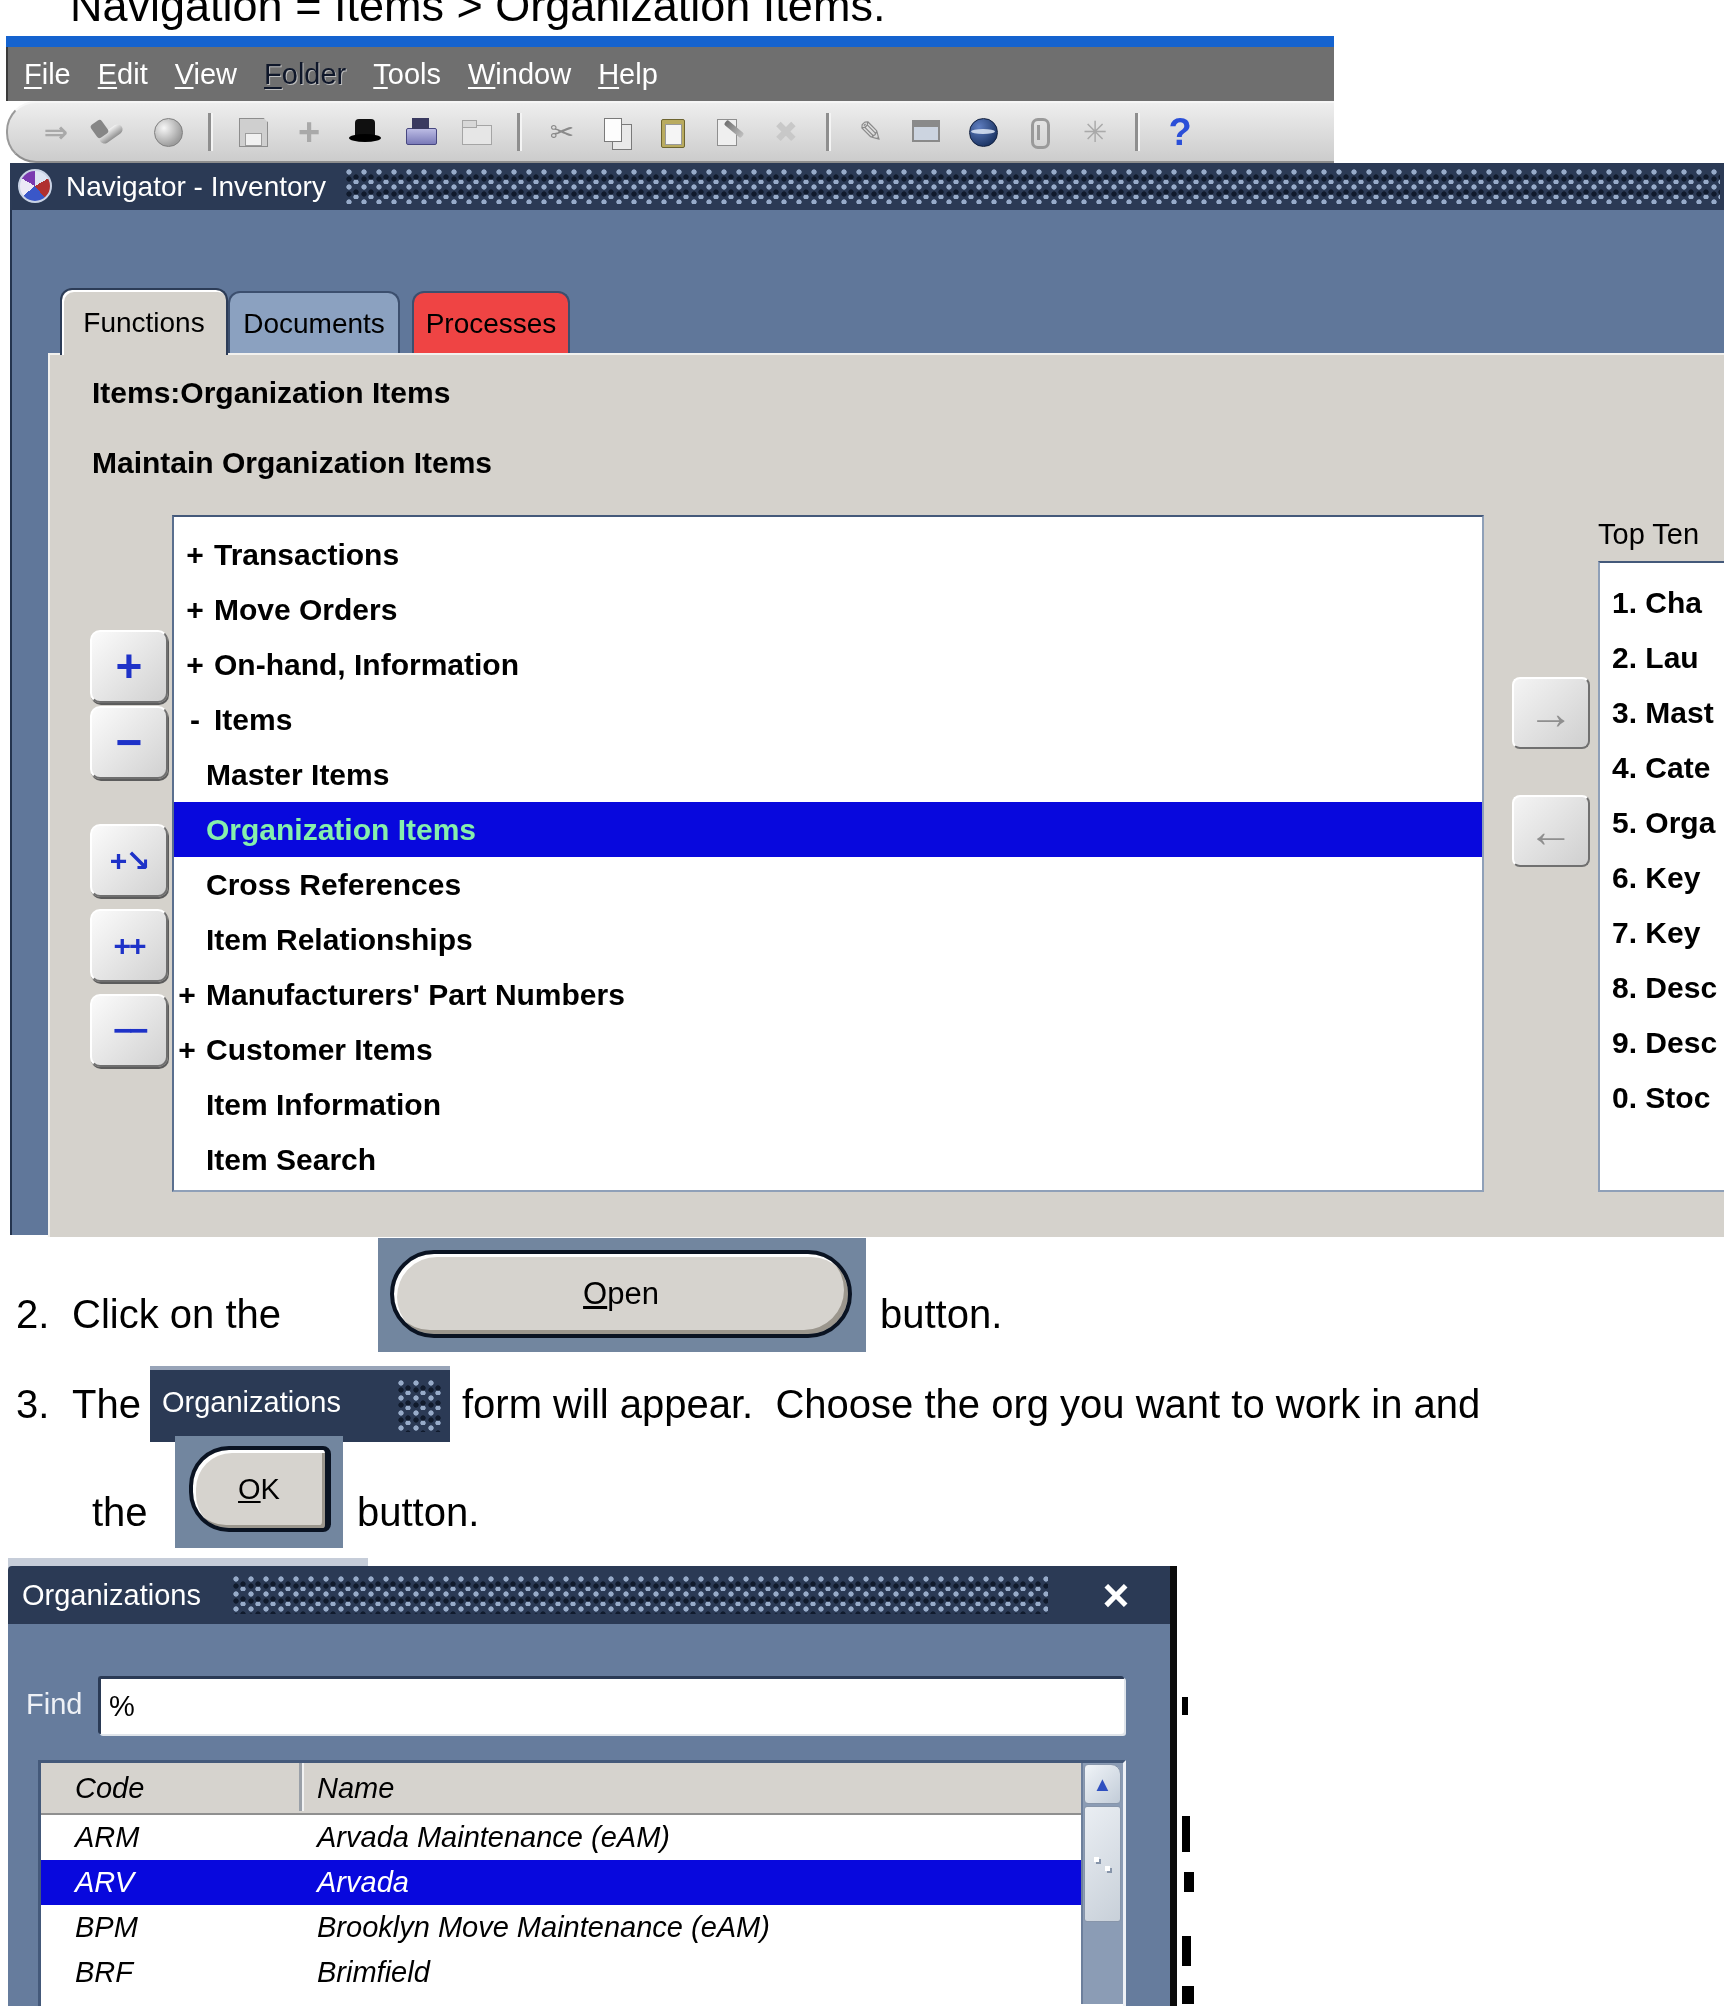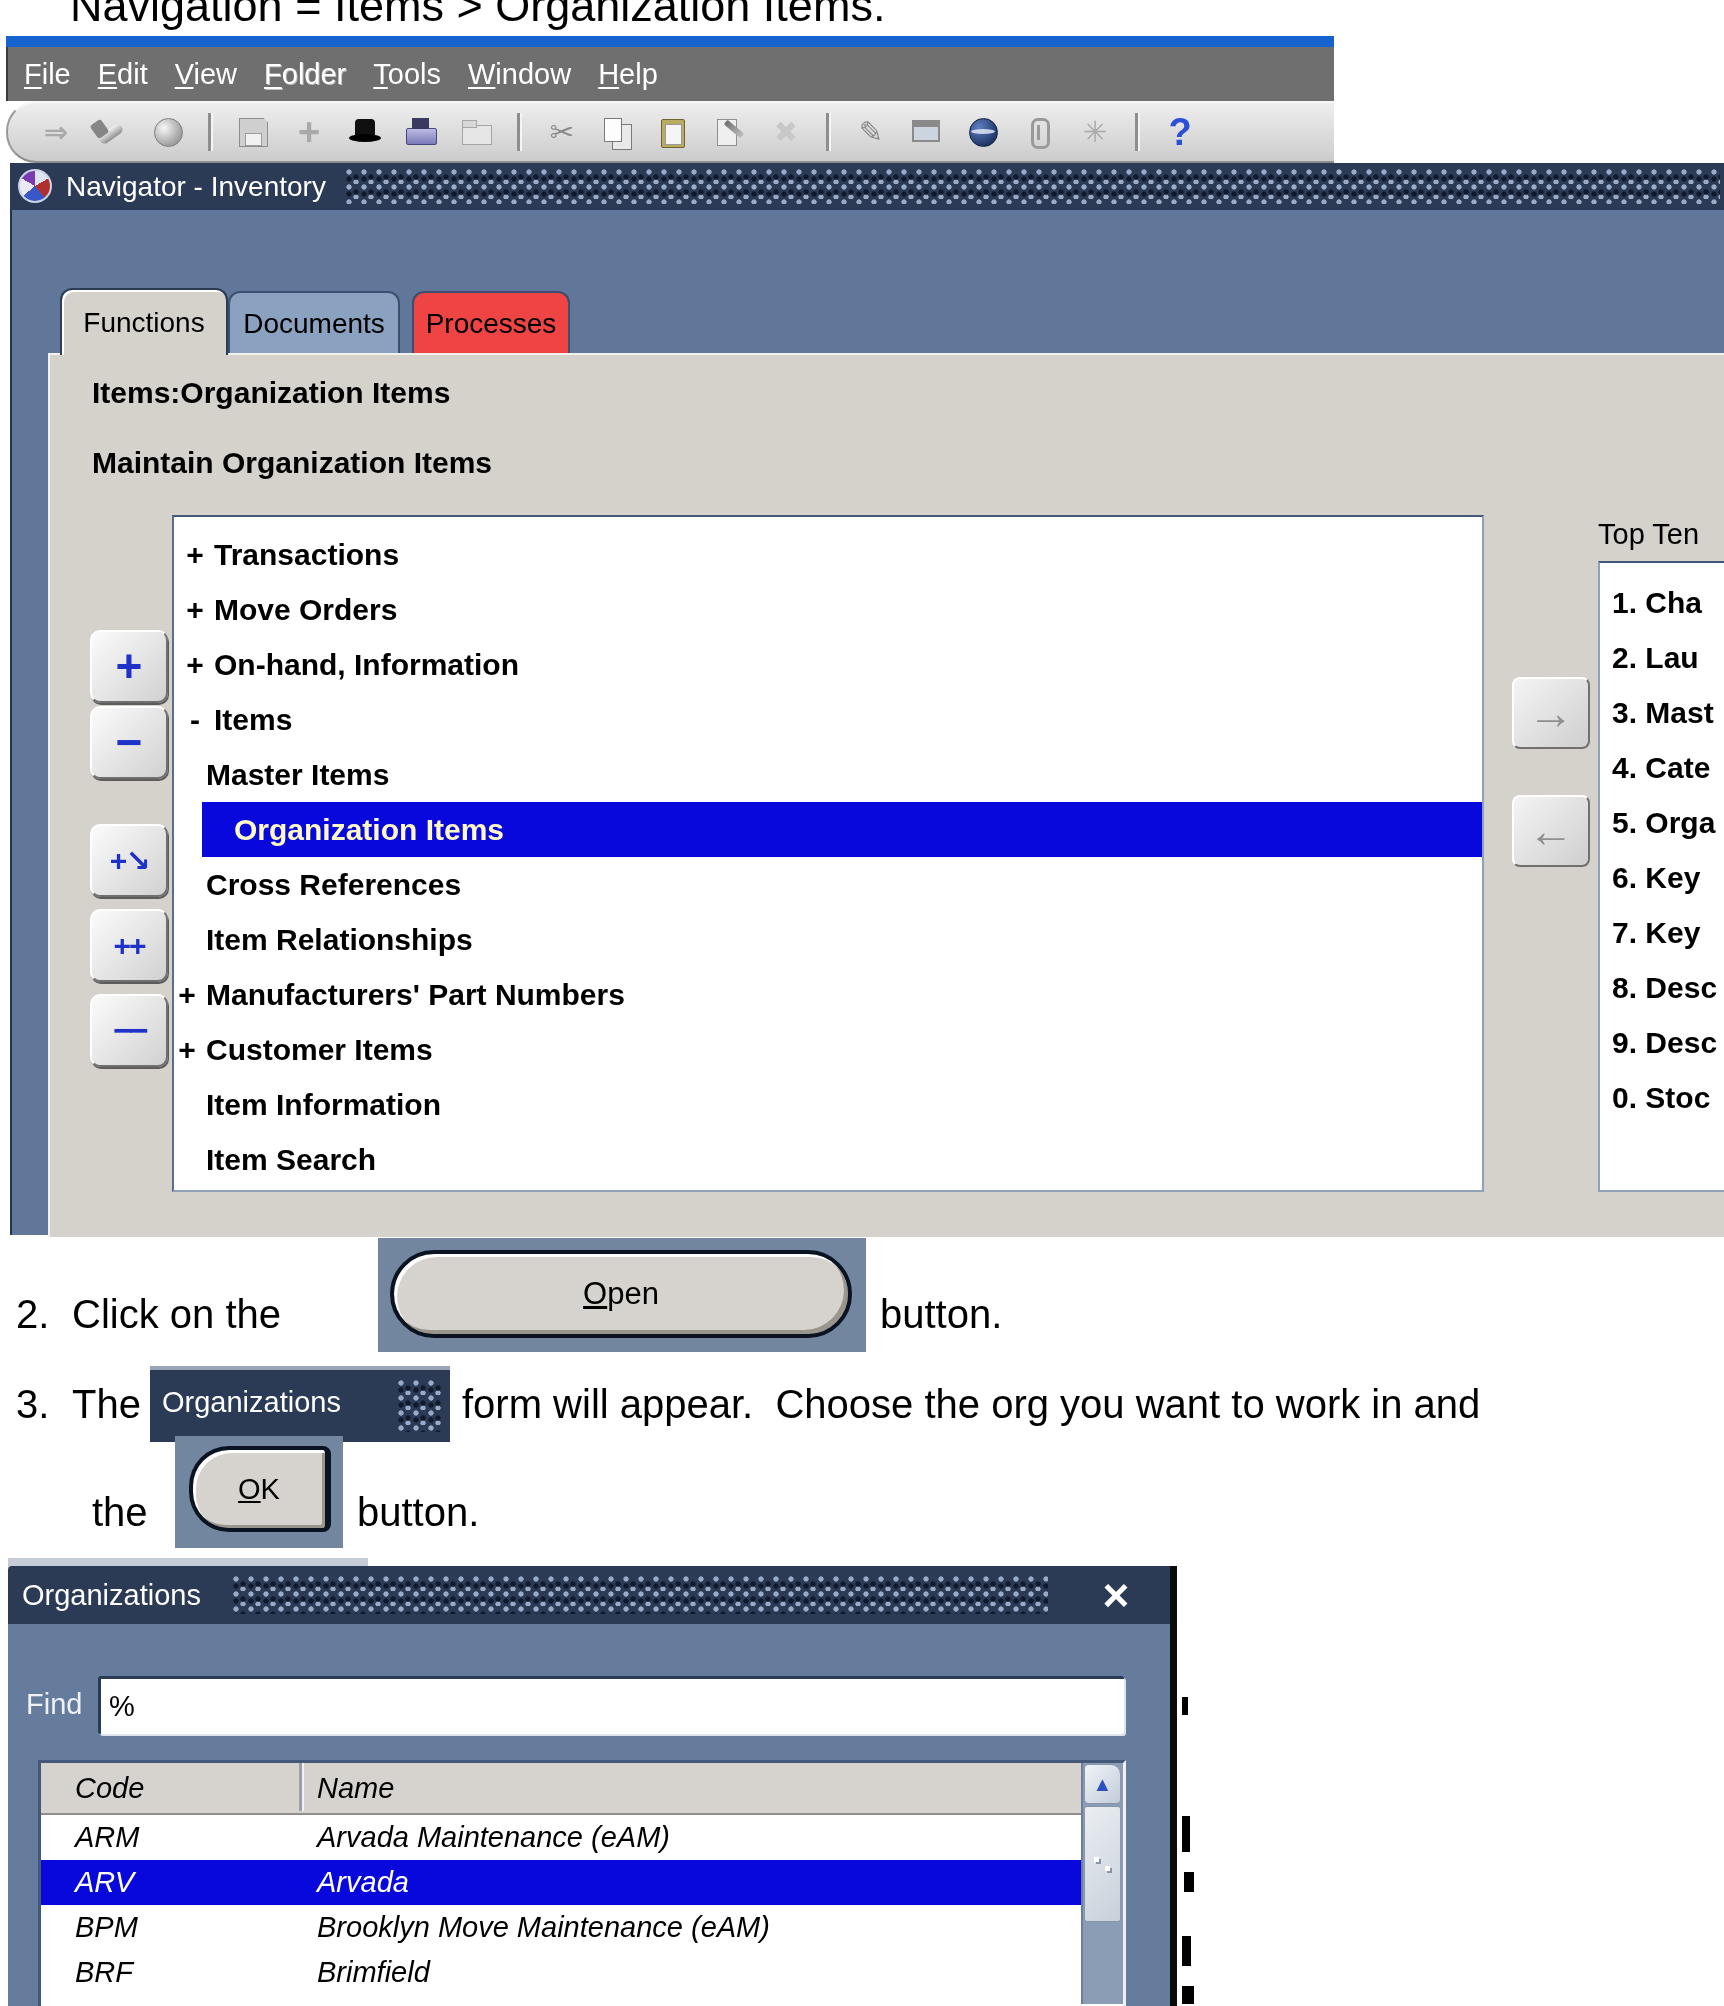--- a/index.html
+++ b/index.html
@@ -6,21 +6,21 @@
   #page{position:relative;width:1724px;height:2006px;background:#fff;overflow:hidden;
         font-family:"Liberation Sans","DejaVu Sans",sans-serif;color:#000;}
   
   #doc-heading{position:absolute;left:70px;top:-20px;font-size:45px;white-space:nowrap;}
   
   #accent-bar{position:absolute;left:6px;top:36px;width:1328px;height:11px;background:var(--accent-blue-bar,#1563cf);}
   #menubar{position:absolute;left:6px;top:47px;width:1328px;height:54px;background:var(--menubar-gray,#6f6f6f);
            display:flex;align-items:center;gap:27px;padding-left:16px;box-sizing:border-box;border-left:2px solid #3a3a3a;}
   .menu-item{color:#fff;font-size:29px;white-space:nowrap;}
   .menu-item u{text-underline-offset:3px;}
-  .menu-disabled{color:#ffffff;text-shadow:1px 1px 0 #bdbdbd;}
+  .menu-disabled{color:#0f172a;text-shadow:1px 1px 0 #bdbdbd;}
   #toolbar{position:absolute;left:6px;top:101px;width:1328px;height:62px;
            background:linear-gradient(180deg,#eeeeee,#cccccc);border-radius:30px 0 0 30px;
            border-top:2px solid #f6f6f6;border-left:2px solid #9a9a9a;border-bottom:2px solid #8e8e8e;
            display:flex;align-items:center;padding-left:28px;gap:16px;box-sizing:border-box;}
   .tbicon{position:relative;width:40px;height:40px;display:flex;align-items:center;justify-content:center;font-size:29px;flex:none;}
   .tbicon.tb-sep{width:3px;height:38px;background:#8e8e8e;border-right:2px solid #f4f4f4;margin:0 4px;}
   .g-gray{color:#a9a9a9;}.g-dgray{color:#8a8a8a;}.g-pale{color:#c8c8c8;}
   .g-blue{color:var(--help-blue,#2b4fd8);}.g-bold{font-weight:bold;}.g-big{font-size:38px;}
   .i-flash::before{content:"";position:absolute;left:6px;top:17px;width:26px;height:10px;border-radius:5px;
      background:linear-gradient(180deg,#f2f2f2,#8f8f8f);transform:rotate(-35deg);}
@@ -74,21 +74,21 @@
   #content-panel{position:absolute;left:48px;top:353px;width:1676px;height:882px;background:var(--panel-gray,#d5d2cc);
      border-top:2px solid #f2f1ee;border-left:2px solid #f2f1ee;z-index:2;}
   #path-title{position:absolute;left:92px;top:376px;font-size:30px;font-weight:bold;z-index:3;}
   #function-title{position:absolute;left:92px;top:446px;font-size:30px;font-weight:bold;z-index:3;}
   #tree-box{position:absolute;left:172px;top:515px;width:1312px;height:677px;background:#fff;box-sizing:border-box;
      border:2px solid #8fa0b8;border-top-color:#44597a;border-left-color:#5a6f8e;padding-top:10px;z-index:3;overflow:hidden;}
   .tree-row{height:55px;display:flex;align-items:center;font-size:30px;font-weight:bold;white-space:nowrap;}
   .lv1{padding-left:8px;}.lv2{}
   .t-marker{width:26px;text-align:center;flex:none;}
   .t-label{margin-left:6px;}
-  .tree-row.sel{background:var(--selection-blue,#0808dd);color:#fef9c3;margin-left:28px;}
+  .tree-row.sel{background:var(--selection-blue,#0808dd);color:#86efac;}
   #left-buttons{position:absolute;left:90px;top:630px;width:80px;height:440px;z-index:3;}
   .nav-btn{position:absolute;left:0;width:78px;height:73px;border-radius:10px;padding:0;cursor:default;
      background:linear-gradient(135deg,#fbfbfb,#d1d1d1);border:2px solid;border-color:#ffffff #6f6f6f #6f6f6f #ffffff;
      box-shadow:1px 2px 0 #5c5c5c;color:#1e32c8;display:flex;align-items:center;justify-content:center;font-family:inherit;}
   .nb-glyph{font-size:46px;font-weight:bold;line-height:.9;}
   .p1{top:0;}.p2{top:76px;}.p3{top:194px;}.p4{top:279px;}.p5{top:364px;}
   .p3 .nb-glyph,.p4 .nb-glyph{font-size:30px;letter-spacing:-2px;}
   .p5 .nb-glyph{font-size:34px;letter-spacing:-4px;}
   .shuttle{position:absolute;left:1512px;width:78px;height:72px;border-radius:8px;padding:0;
      background:linear-gradient(135deg,#f4f4f4,#cfcfcf);border:2px solid;border-color:#ffffff #707070 #707070 #ffffff;

